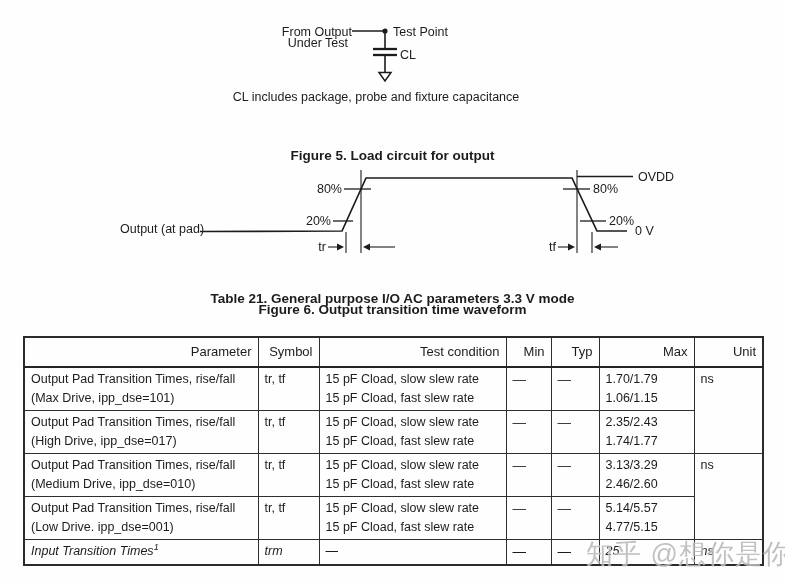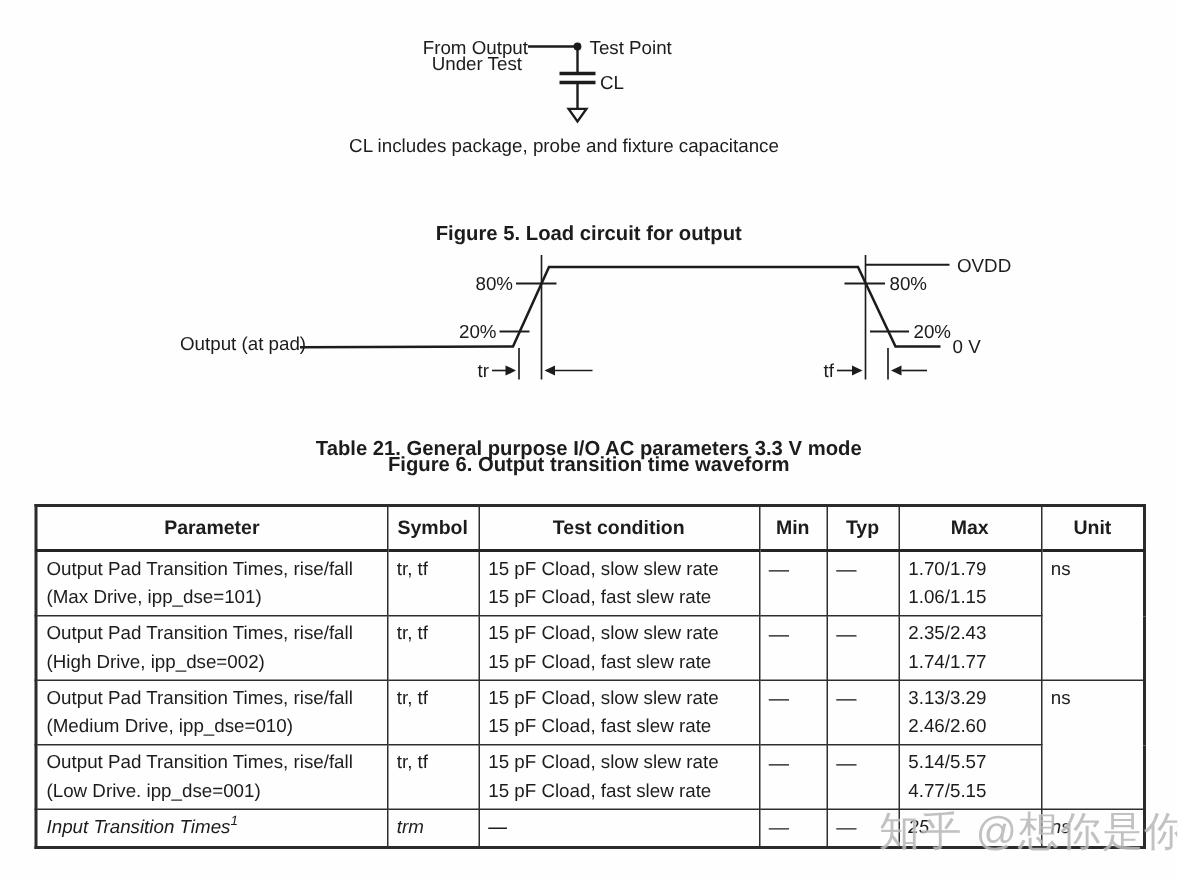--- a/index.html
+++ b/index.html
@@ -52,24 +52,24 @@
   }
   table.ac th, table.ac td {
     border: 1.4px solid #2e2e2e;
     padding: 2px 6px;
     vertical-align: top;
     text-align: left;
     line-height: 19px;
     overflow: hidden;
   }
   table.ac th {
-    text-align: center;
+    text-align: right;
     vertical-align: middle;
     font-size: 13px;
-    font-weight: bold;
+    font-weight: normal;
     border-bottom: 2.4px solid #242424;
     height: 30px;
     line-height: 14px;
   }
   tr.r-tall { height: 43px; padding-left: 36px; }
   tr.r-last { height: 25px; font-style: italic; }
   td.c-dash { vertical-align: middle; font-size:13.5px; padding-left:7px; }
   td.c-unit {
     vertical-align: bottom;
     padding-bottom: 5px;
@@ -196,21 +196,21 @@
         <td>
           <div>1.70/1.79</div>
           <div>1.06/1.15</div>
         </td>
         <td class="c-unit unit-top" rowspan="2">ns</td>
       </tr>
 
       <tr class="r-tall">
         <td>
           <div>Output Pad Transition Times, rise/fall</div>
-          <div>(High Drive, ipp_dse=002)</div>
+          <div>(High Drive, ipp_dse=017)</div>
         </td>
         <td>tr, tf</td>
         <td>
           <div>15 pF Cload, slow slew rate</div>
           <div>15 pF Cload, fast slew rate</div>
         </td>
         <td class="c-dash">—</td>
         <td class="c-dash">—</td>
         <td>
           <div>2.35/2.43</div>

